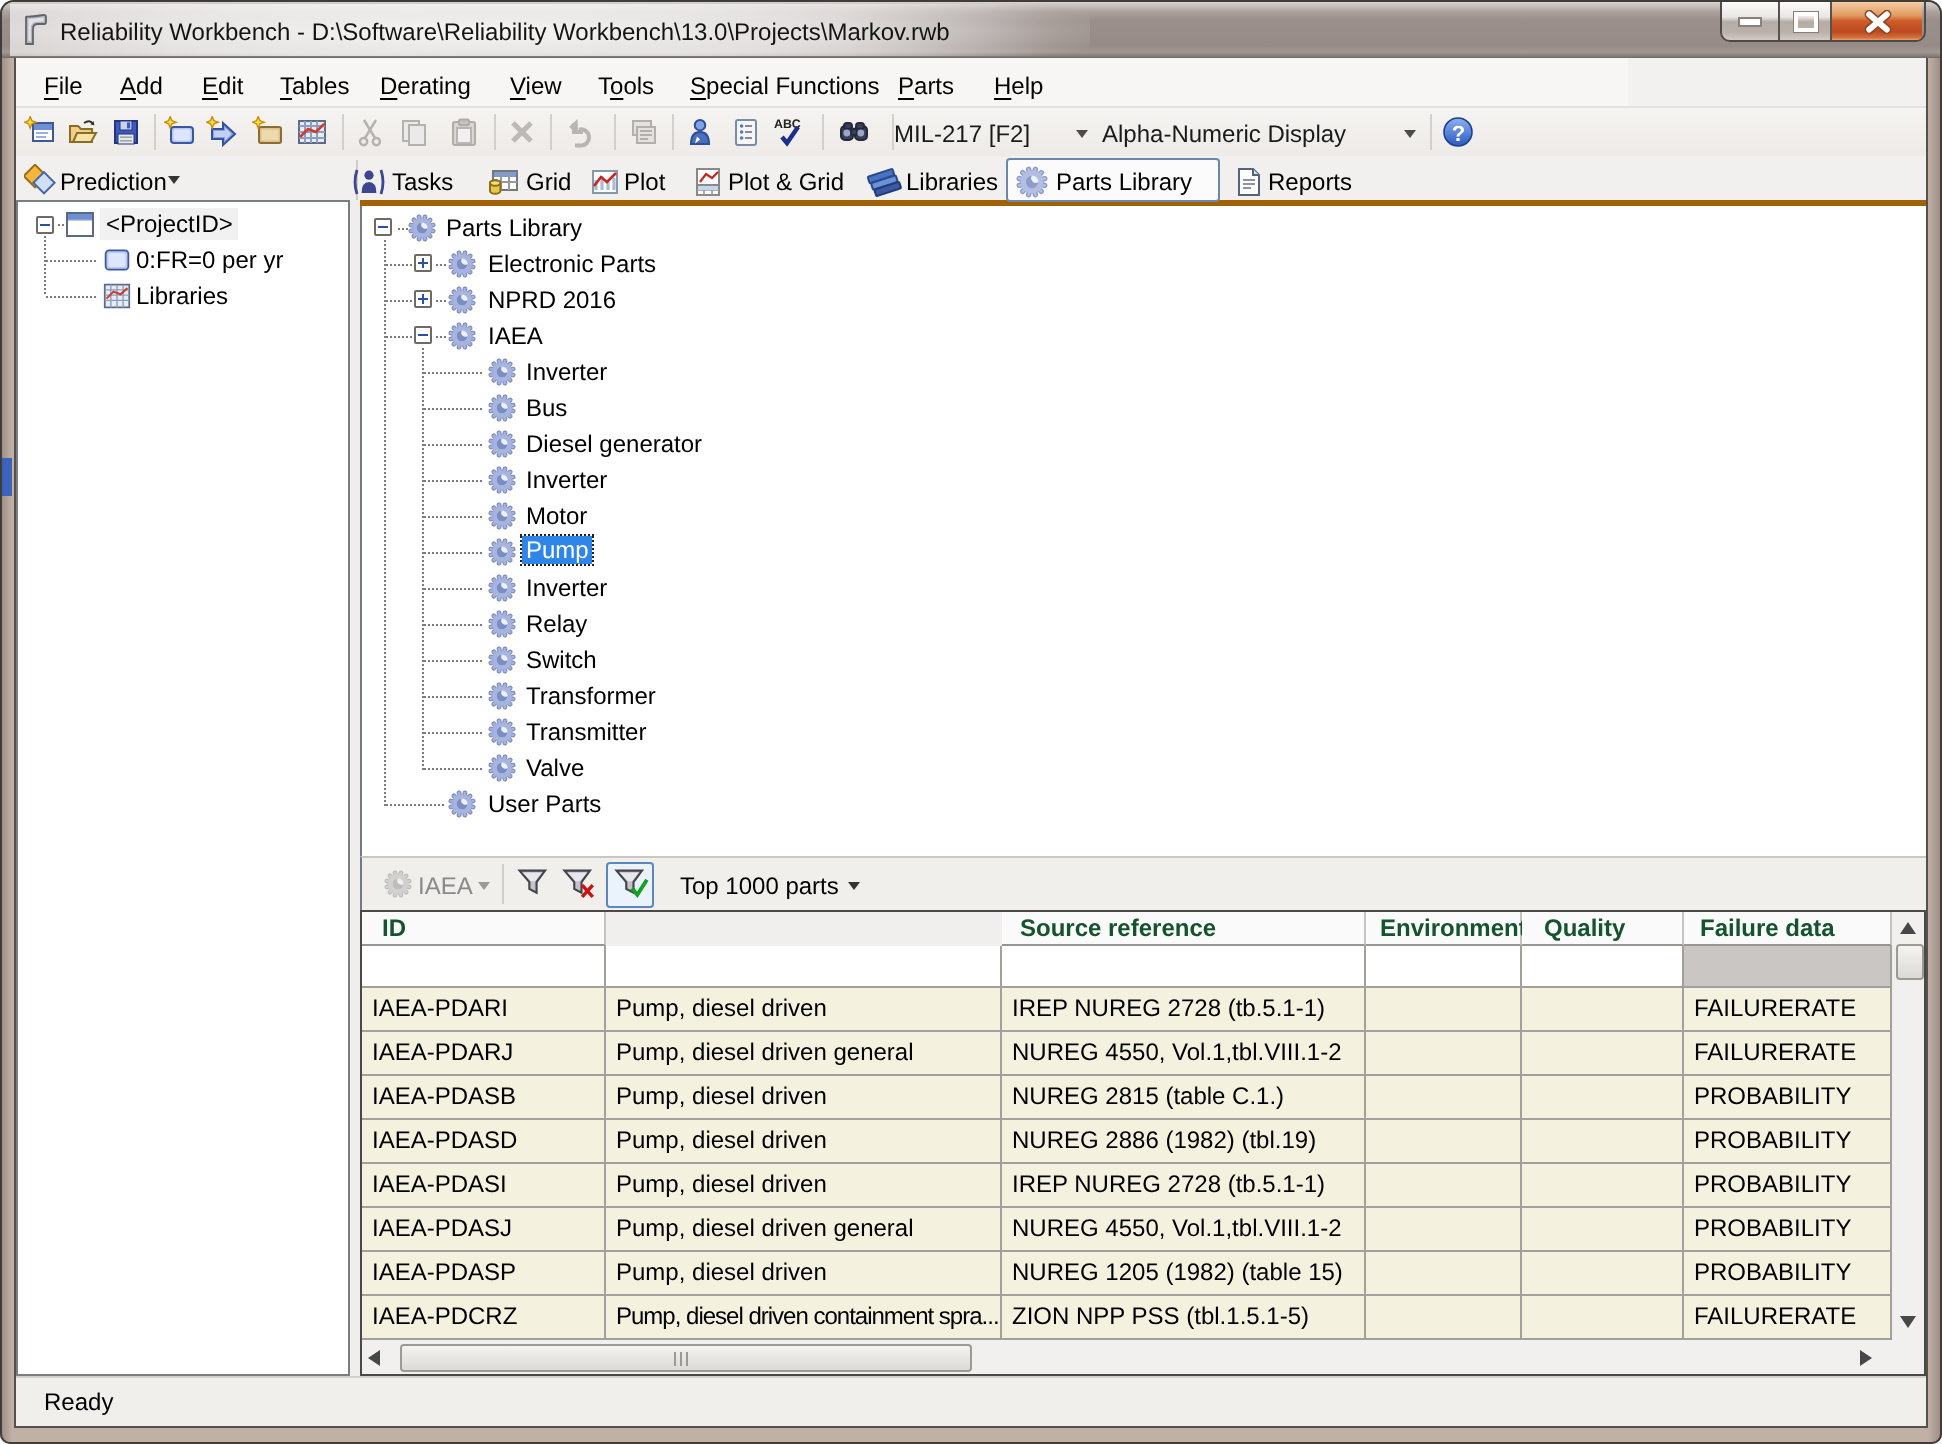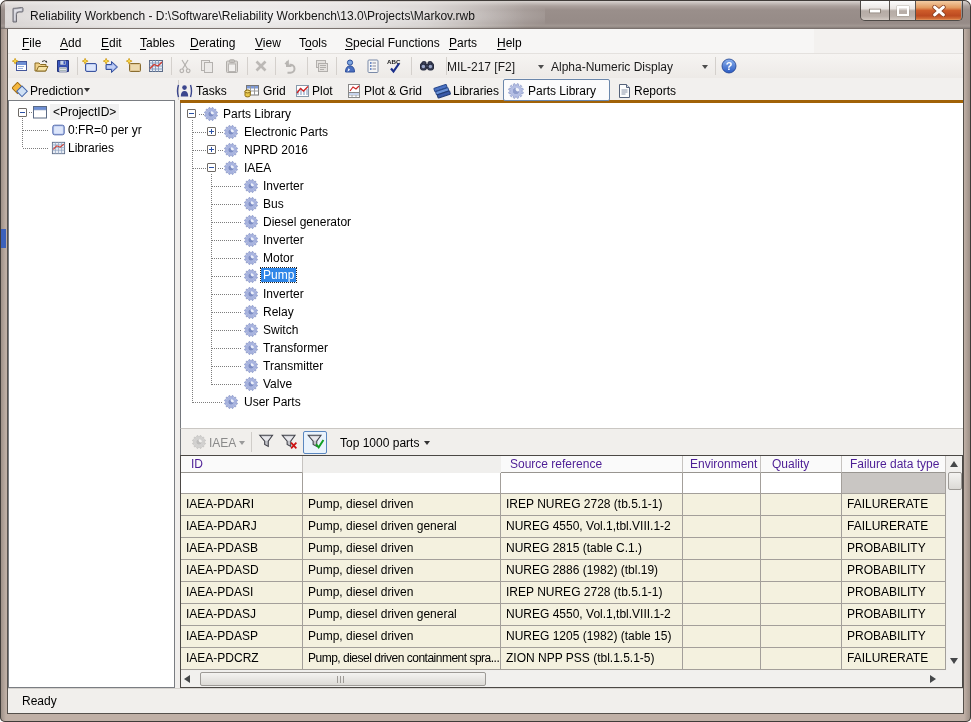--- a/index.html
+++ b/index.html
@@ -50,21 +50,21 @@
 .trow { position:absolute; white-space:nowrap; font-size:12px; height:18px; line-height:18px; }
 .ebox { position:absolute; width:9px; height:9px; background:#fff; border:1px solid #6e6a66; border-radius:1px; z-index:3; }
 .ebox .h { position:absolute; left:1px; top:3px; width:5px; height:1px; background:#2b51a5; }
 .ebox .v { position:absolute; left:3px; top:1px; width:1px; height:5px; background:#2b51a5; }
 .dotv { position:absolute; width:1px; background-image:linear-gradient(#7d7d7d 1px, transparent 1px); background-size:1px 2px; z-index:1; }
 .doth { position:absolute; height:1px; background-image:linear-gradient(90deg,#7d7d7d 1px, transparent 1px); background-size:2px 1px; z-index:1; }
 .ticon { position:absolute; z-index:2; }
 .selgray { background:#f1f1f1; padding:1px 3px; }
 .sel-pump { background:#2f86e8; color:#ffffff; outline:1px dotted #222; padding:0px 2px; }
 
-.th { position:absolute; font-size:12px; color:#4c1d95; background:#fafafa; border-right:1px solid #c6c3c0; border-bottom:1px solid #989590; line-height:16px; padding-left:9px; height:17px; }
+.th { position:absolute; font-size:12px; color:#14532d; background:#fafafa; border-right:1px solid #c6c3c0; border-bottom:1px solid #989590; line-height:16px; padding-left:9px; height:17px;font-weight:bold; }
 .tc { position:absolute; font-size:12px; border-right:1px solid #a39f9a; border-bottom:1px solid #a39f9a; padding-left:5px; line-height:21px; height:22px; background:#f4f1df; overflow:hidden; white-space:nowrap; }
 .tcw { background:#fff; }
 .tcg { background:#c9c6c3; }
 .g14 { width:14px; height:14px; }
 .sb { position:absolute; background:#f1f0ee; }
 .sbthumb { position:absolute; background:linear-gradient(180deg,#f4f3f1,#dcdad6); border:1px solid #9d9a96; border-radius:2px; }
 .arr { position:absolute; width:0; height:0; }
 
 </style>
 </head>

